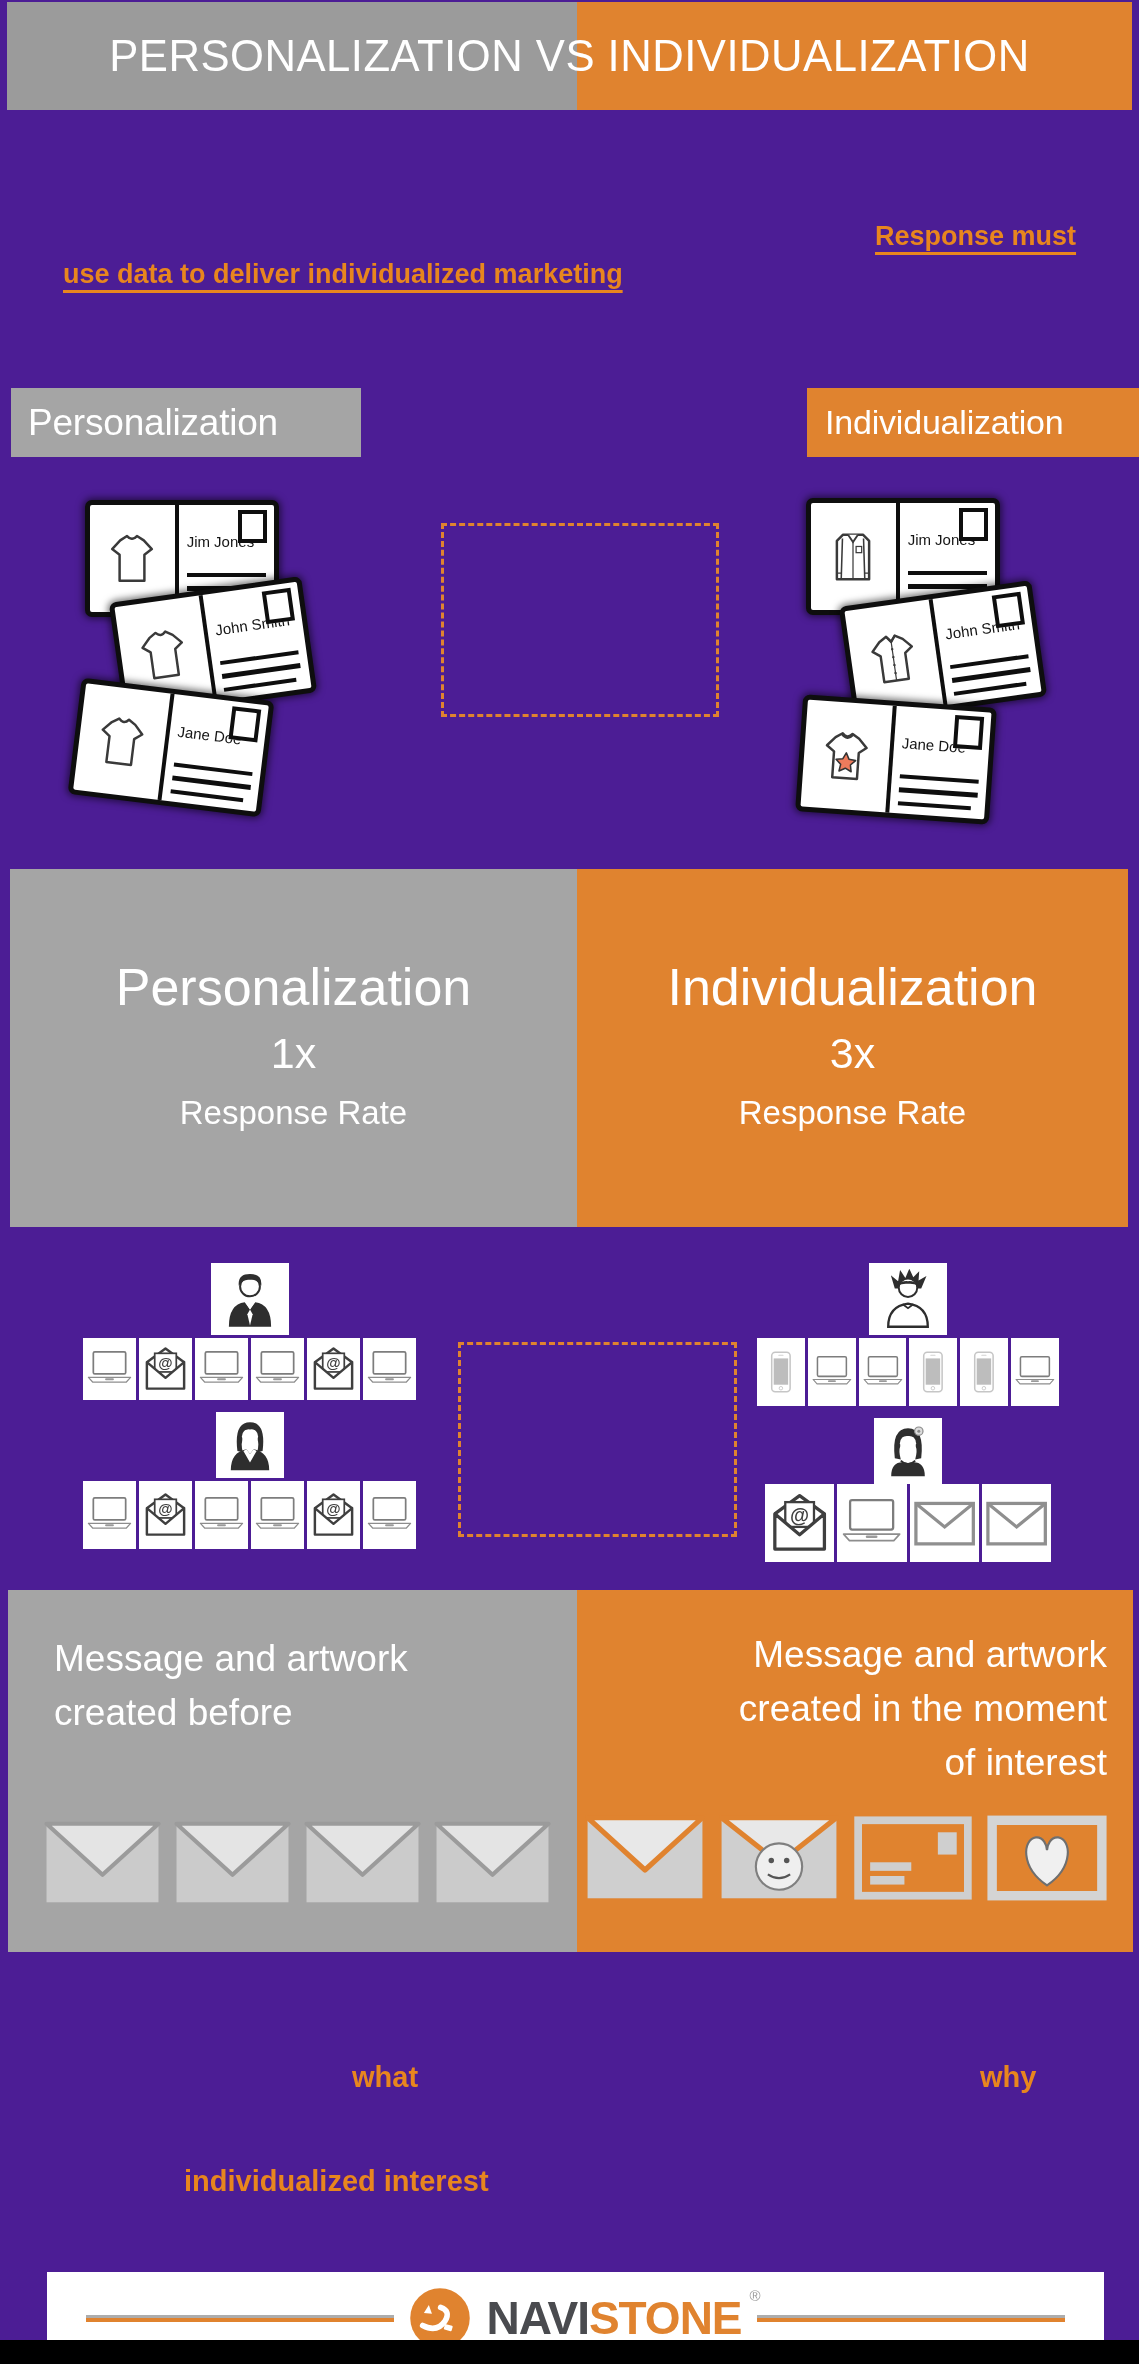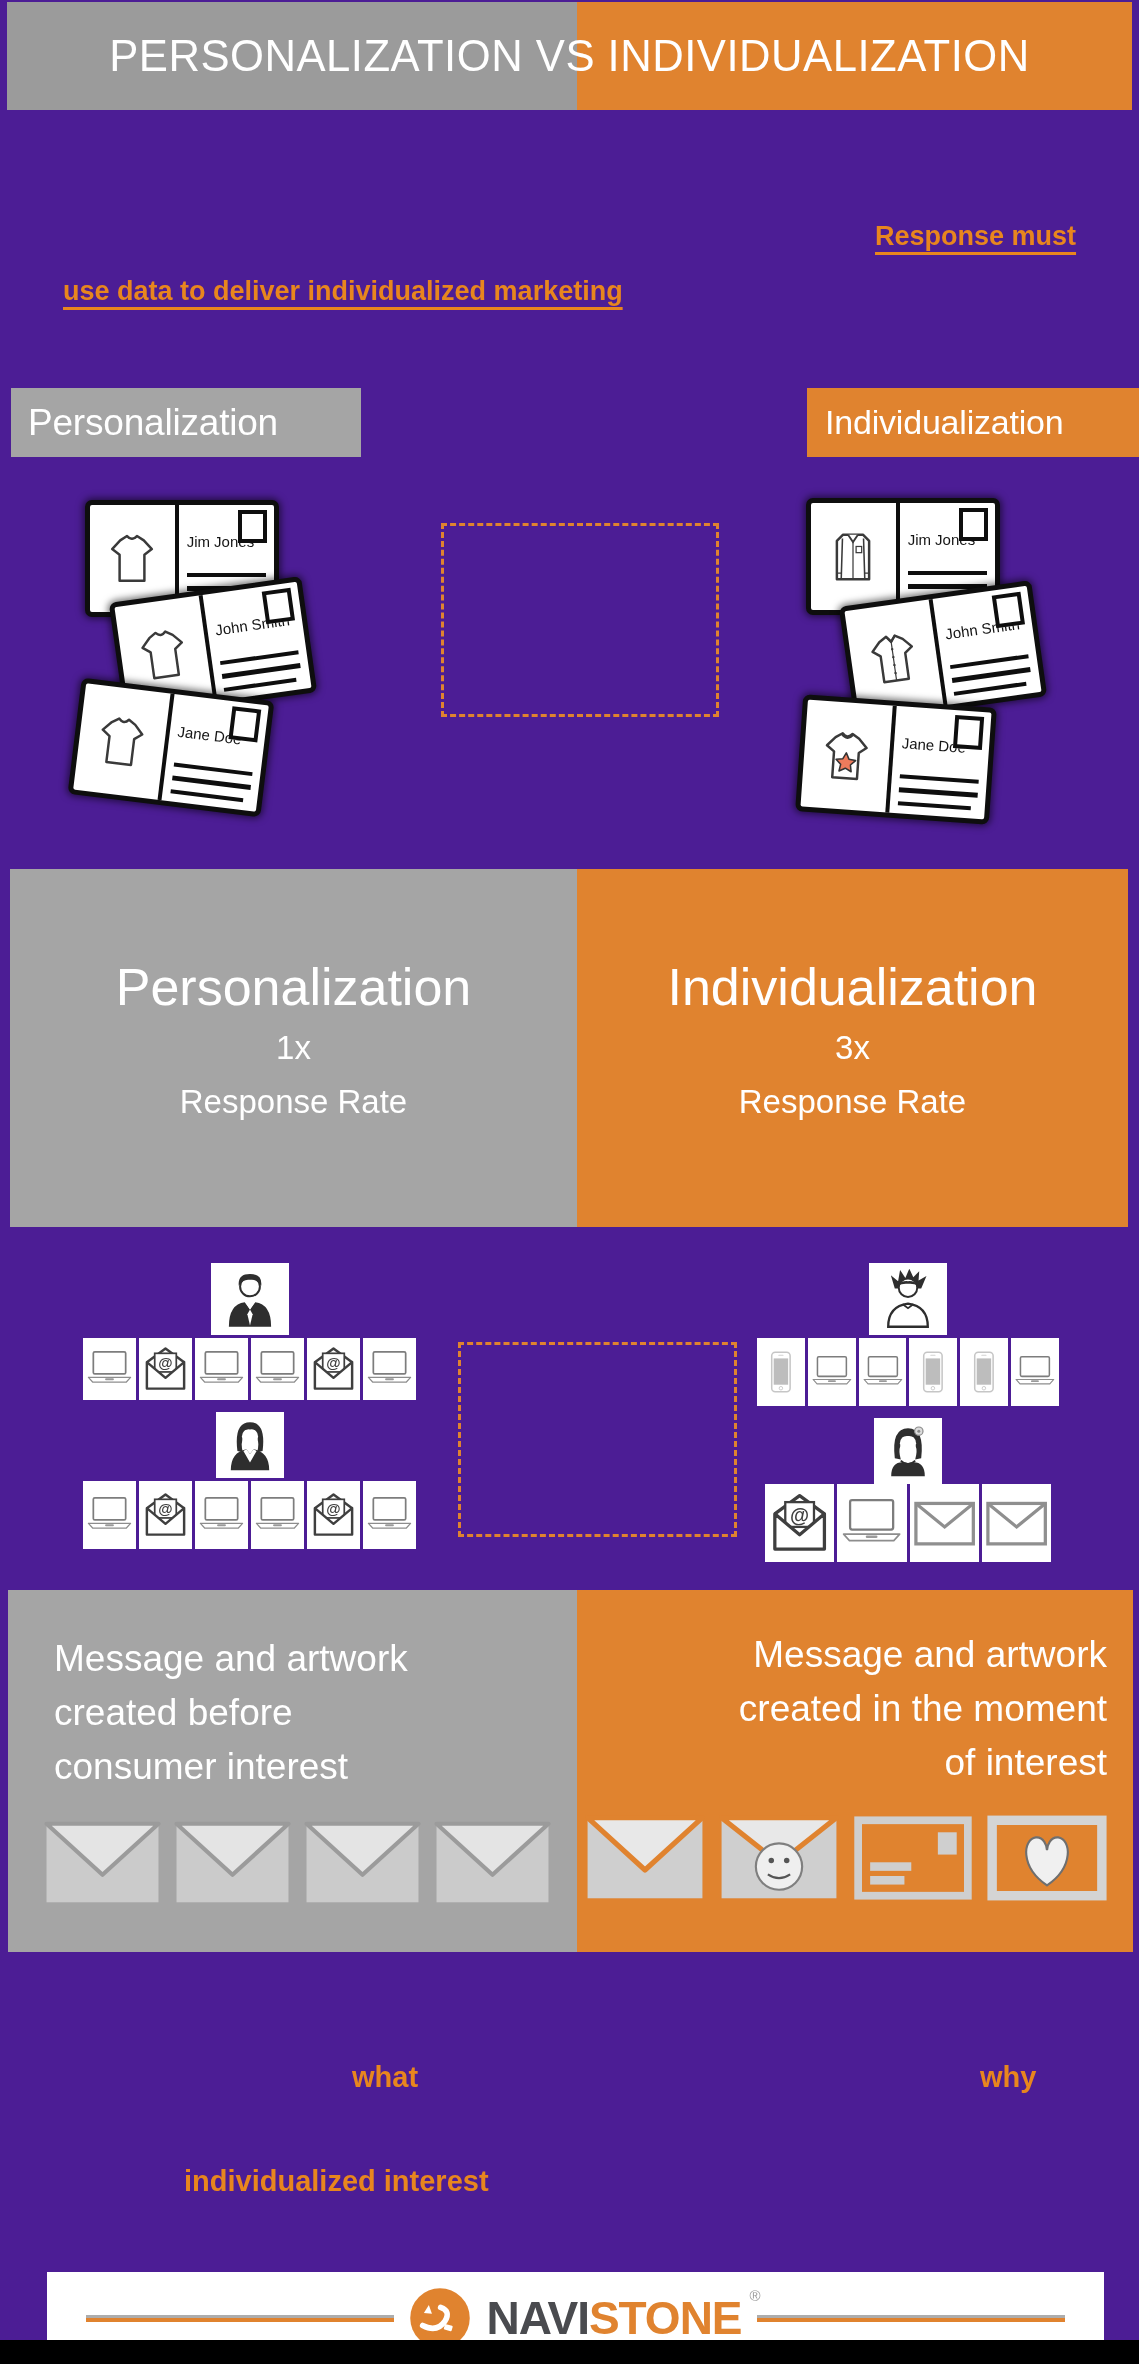--- a/index.html
+++ b/index.html
@@ -12,21 +12,21 @@
   .header-orange{flex:1;height:100%;background:var(--orange);}
   .header-title{position:absolute;left:0;top:0;width:100%;height:100%;
     display:flex;align-items:center;justify-content:center;color:#fff;
     font-size:45px;letter-spacing:.5px;white-space:nowrap;transform:scaleX(.97);}
 
   
   .frag{position:absolute;color:var(--orange-text);font-weight:700;font-size:27px;
     text-decoration:underline;text-decoration-thickness:3px;text-underline-offset:7px;
     white-space:nowrap;}
   .frag-right{left:875px;top:221px;}
-  .frag-left{left:63px;top:276px;}
+  .frag-left{left:63px;top:259px;}
 
   
   .sec-label{position:absolute;top:388px;height:69px;color:#fff;font-size:34px;
     display:flex;align-items:center;white-space:nowrap;letter-spacing:-.2px;}
   .sec-label.left{left:11px;width:333px;background:var(--gray);padding-left:17px;font-size:37px;}
   .sec-label.right{left:807px;width:314px;background:var(--orange);padding-left:18px;}
 
   
   .dash-box{position:absolute;border:3px dashed var(--orange);}
   .dash-box.one{left:441px;top:523px;width:272px;height:188px;}
@@ -50,21 +50,21 @@
   .pc-lines{position:absolute;left:8px;right:8px;bottom:8px;}
   .pc-line{height:4.5px;background:#0e0e0e;margin-top:9px;}
   .pc-line:nth-child(3){width:92%;}
 
   
   .resp{position:absolute;left:10px;top:869px;width:1118px;height:358px;display:flex;color:#fff;text-align:center;}
   .resp-half{height:100%;display:flex;flex-direction:column;align-items:center;}
   .resp-half.gray{width:567px;background:var(--gray);}
   .resp-half.orange{flex:1;background:var(--orange);}
   .resp-title{font-size:52px;margin-top:88px;}
-  .resp-mult{font-size:33px;margin-top:12px;}
+  .resp-mult{font-size:43px;margin-top:12px;}
   .resp-cap{font-size:33px;margin-top:16px;}
 
   
   .cluster{position:absolute;top:1263px;}
   .cluster.left{left:83px;width:333px;}
   .cluster.right{left:757px;width:302px;}
   .person-tile{background:#fff;margin:0 auto;display:flex;align-items:center;justify-content:center;padding:3px;}
   .cluster .g0 .person-tile{width:72px;height:66px;}
   .cluster .g1 .person-tile{width:62px;height:60px;margin-top:12px;}
   .tile-row{display:flex;gap:3px;margin-top:3px;}
@@ -500,21 +500,20 @@
           </div>
         </div>
       </div>
     </div>
 
   <div class="msg">
     <div class="msg-half gray">
       <div class="msg-text">
         <div>Message and artwork</div>
         <div>created before</div>
-        <div>consumer interest</div>
       </div>
       <div class="msg-icons" id="msg-icons-left">
           <svg>
             <use href="#s-envelope-flat"></use>
           </svg>
           <svg>
             <use href="#s-envelope-flat"></use>
           </svg>
           <svg>
             <use href="#s-envelope-flat"></use>

